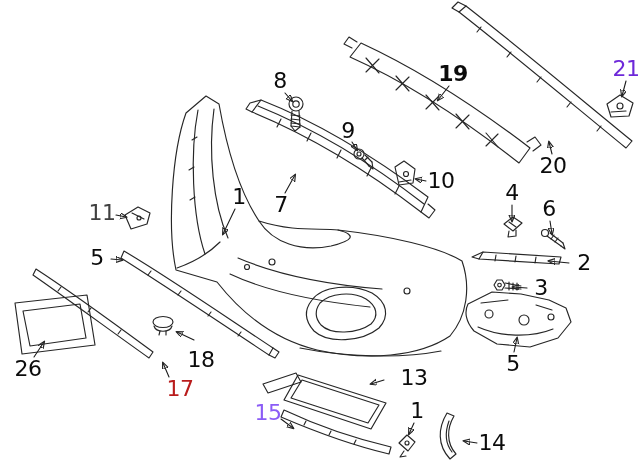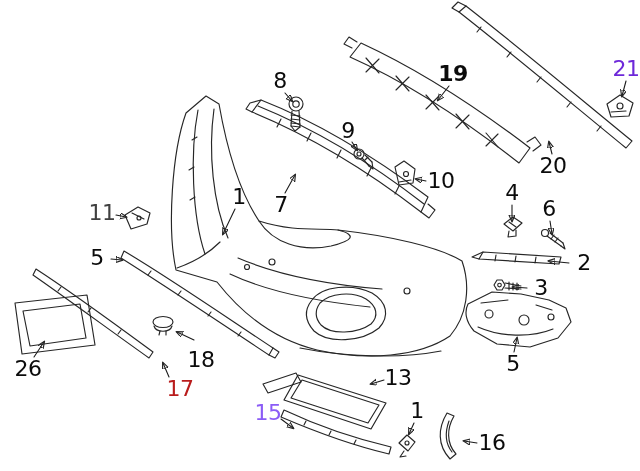--- a/index.html
+++ b/index.html
@@ -217,24 +217,24 @@
       <div class="part-label" style="left: 541px; top: 288px; color: rgb(11, 11, 11);">3</div>
       <div class="part-label" style="left: 512px; top: 193px; color: rgb(11, 11, 11);">4</div>
       <div class="part-label" style="left: 513px; top: 364px; color: rgb(11, 11, 11);">5</div>
       <div class="part-label" style="left: 549px; top: 209px; color: rgb(11, 11, 11);">6</div>
       <div class="part-label" style="left: 281px; top: 205px; color: rgb(11, 11, 11);">7</div>
       <div class="part-label" style="left: 280px; top: 81px; color: rgb(11, 11, 11);">8</div>
       <div class="part-label" style="left: 348px; top: 131px; color: rgb(11, 11, 11);">9</div>
       <div class="part-label" style="left: 441px; top: 181px; color: rgb(11, 11, 11);">10</div>
       <div class="part-label" style="left: 102px; top: 213px; color: #404040;">11</div>
       <div class="part-label" style="left: 97px; top: 258px; color: rgb(11, 11, 11);">5</div>
-      <div class="part-label" style="left: 398px; top: 378px; color: rgb(11, 11, 11);">13</div>
+      <div class="part-label" style="left: 414px; top: 378px; color: rgb(11, 11, 11);">13</div>
       <div class="part-label" style="left: 417px; top: 411px; color: rgb(11, 11, 11);">1</div>
       <div class="part-label" style="left: 268px; top: 413px; color: #8b5cf6;">15</div>
-      <div class="part-label" style="left: 492px; top: 443px; color: rgb(11, 11, 11);">16</div>
+      <div class="part-label" style="left: 492px; top: 443px; color: rgb(11, 11, 11);">14</div>
       <div class="part-label" style="left: 180px; top: 389px; color: #b91c1c;">17</div>
       <div class="part-label" style="left: 201px; top: 360px; color: rgb(11, 11, 11);">18</div>
       <div class="part-label" style="left: 453px; top: 74px; color: rgb(11, 11, 11); font-weight: bold;">19</div>
       <div class="part-label" style="left: 553px; top: 166px; color: rgb(11, 11, 11);">20</div>
       <div class="part-label" style="left: 626px; top: 69px; color: #6d28d9;">21</div>
       <div class="part-label" style="left: 28px; top: 369px; color: rgb(11, 11, 11);">26</div>
     </div>
 </div>
 
 </body></html>

